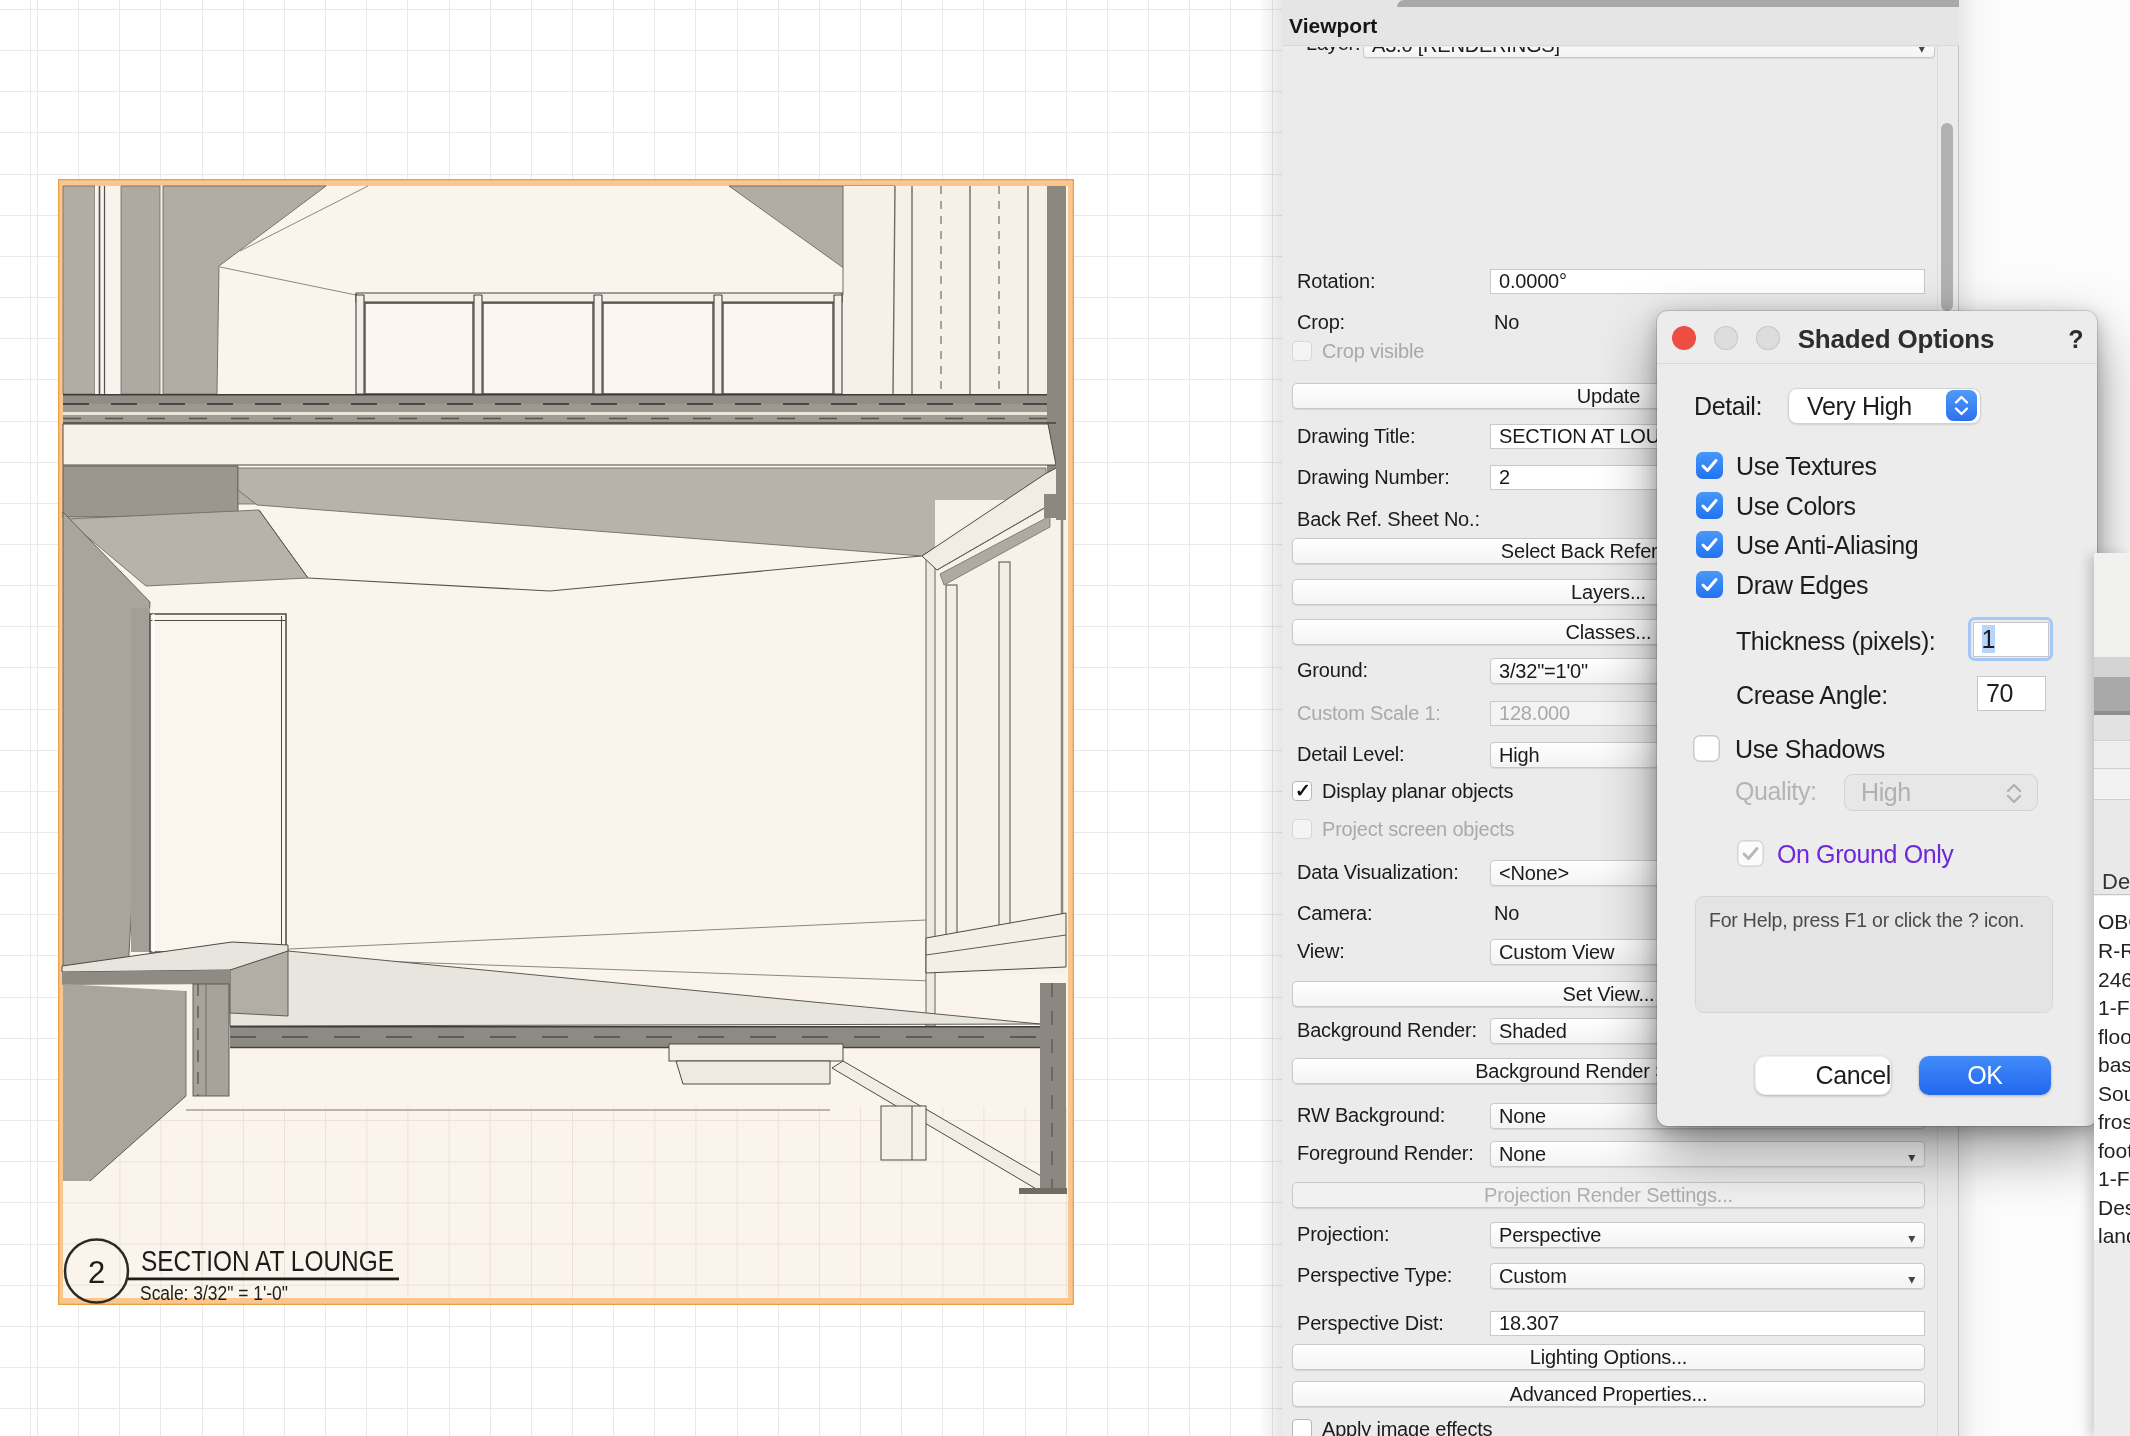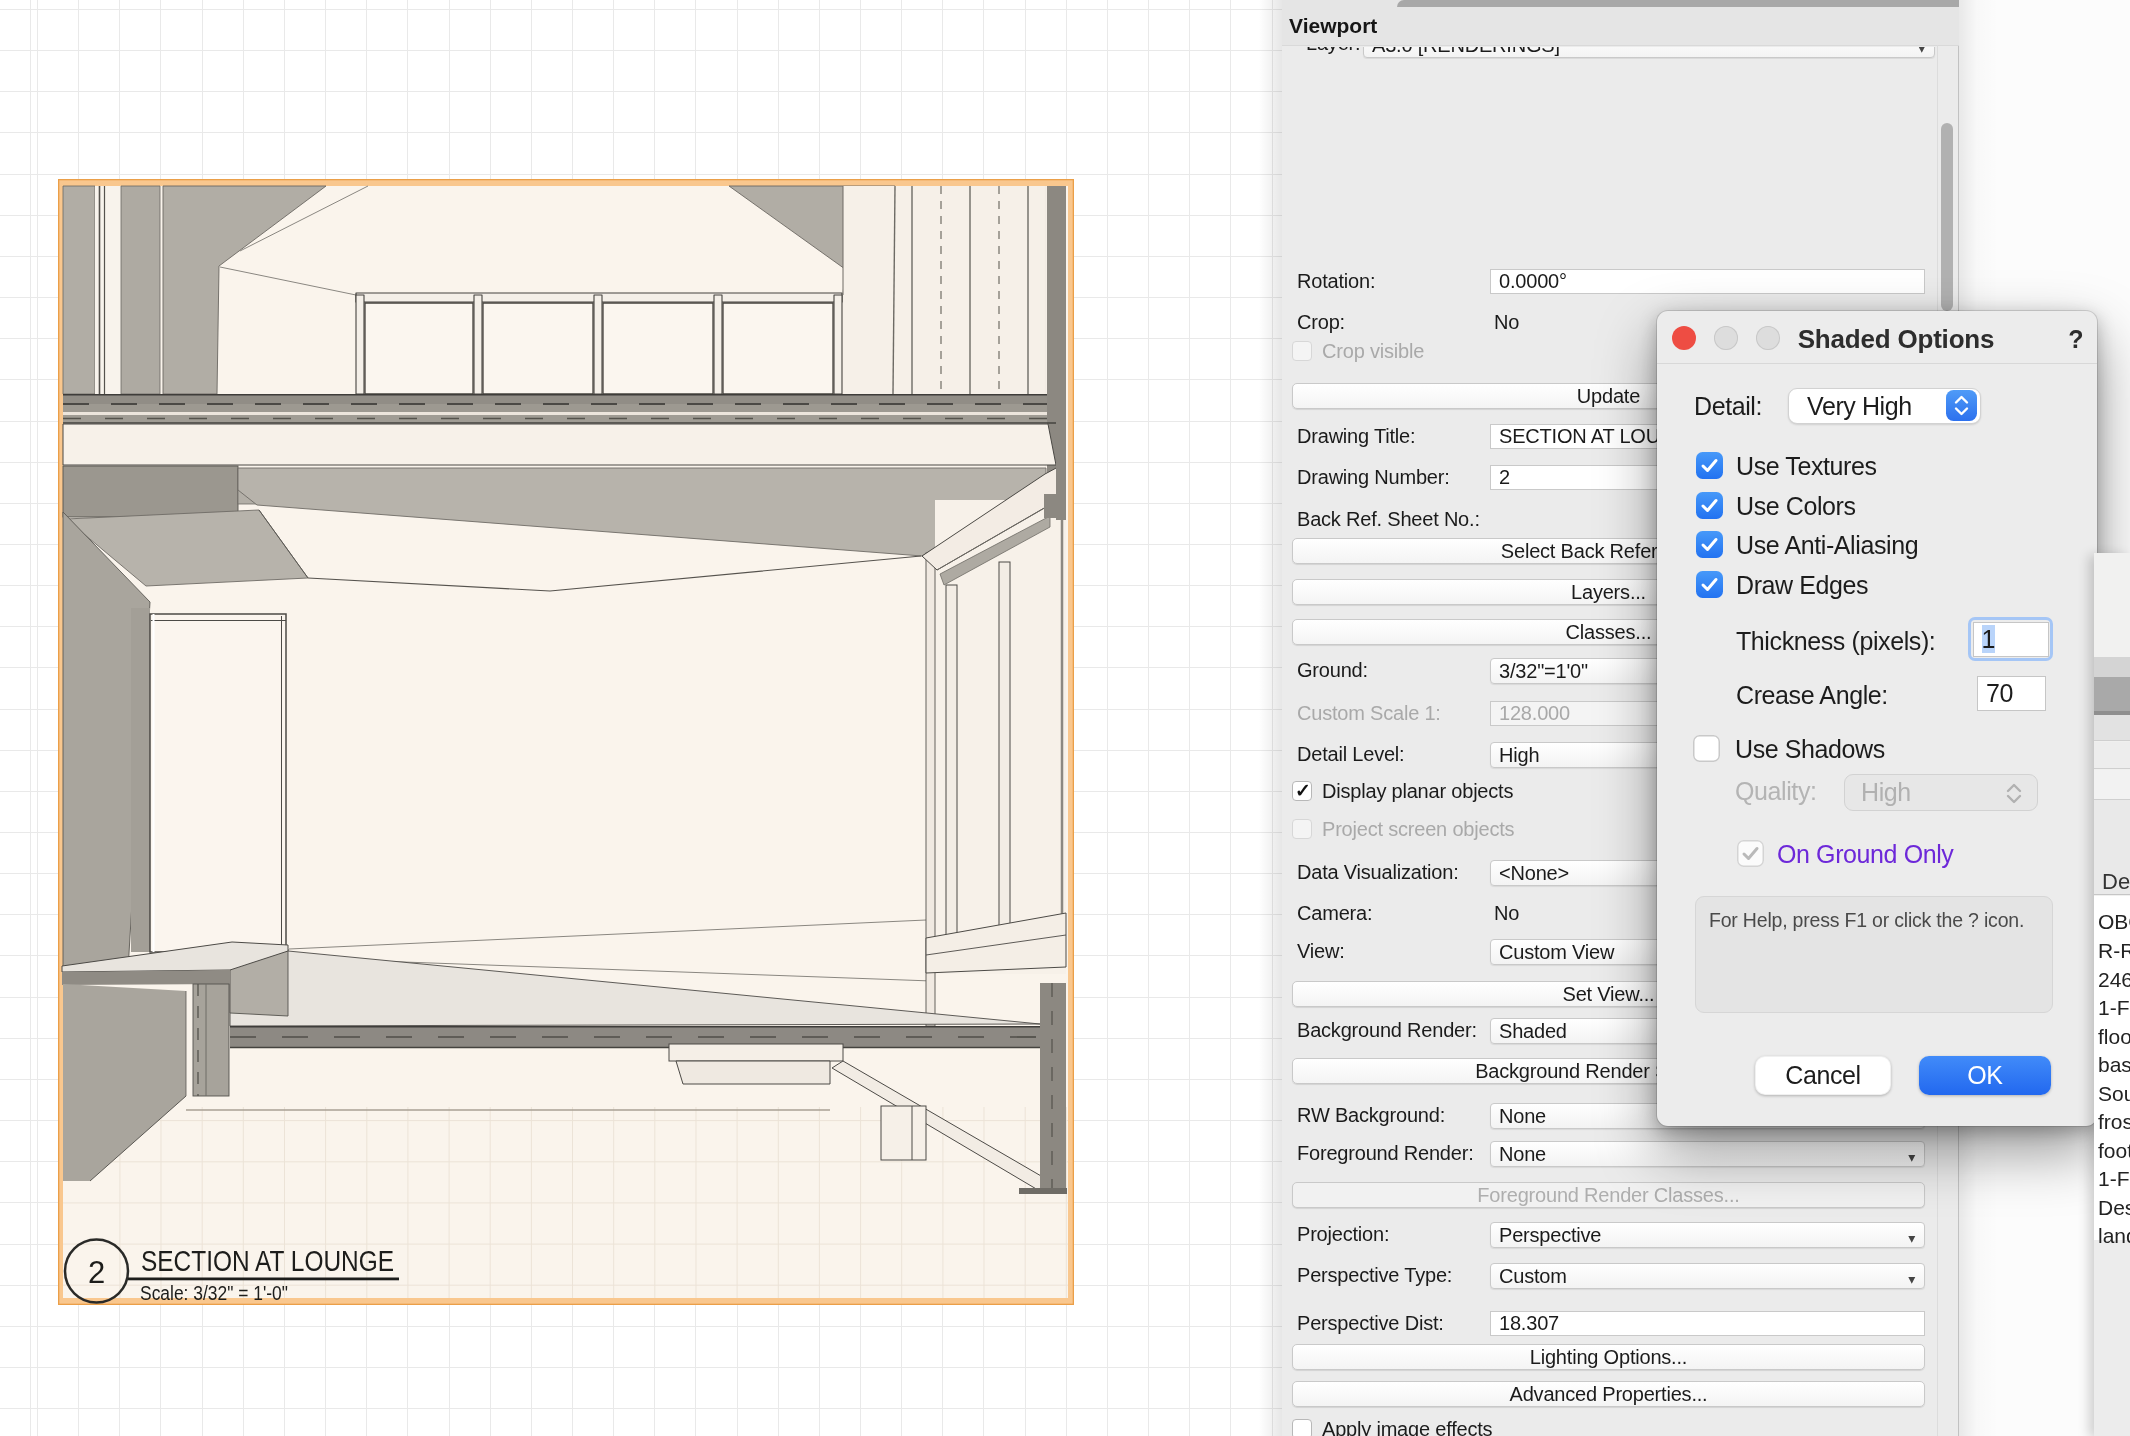--- a/index.html
+++ b/index.html
@@ -284,21 +284,21 @@
     <div class="lbl" style="top:939px;">View:</div>
       <div class="popup" style="top:939px;">Custom View</div>
     <div class="btn" style="top:981px;">Set View...</div>
     <div class="lbl" style="top:1018px;">Background Render:</div>
       <div class="popup" style="top:1018px;">Shaded</div>
     <div class="btn" style="top:1058px;">Background Render Settings...</div>
     <div class="lbl" style="top:1103px;">RW Background:</div>
       <div class="popup" style="top:1103px;">None</div>
     <div class="lbl" style="top:1141px;">Foreground Render:</div>
       <div class="popup" style="top:1141px;">None<span class="chev">▾</span></div>
-    <div class="btn disabled" style="top:1182px;">Foreground Render Classes...</div>
+    <div class="btn disabled" style="top:1182px;">Projection Render Settings...</div>
     <div class="lbl" style="top:1222px;">Projection:</div>
       <div class="popup" style="top:1222px;">Perspective<span class="chev">▾</span></div>
     <div class="lbl" style="top:1263px;">Perspective Type:</div>
       <div class="popup" style="top:1263px;">Custom<span class="chev">▾</span></div>
     <div class="lbl" style="top:1311px;">Perspective Dist:</div>
       <div class="field" style="top:1311px;">18.307</div>
     <div class="btn" style="top:1344px;">Lighting Options...</div>
     <div class="btn" style="top:1381px;">Advanced Properties...</div>
     <div class="cb" style="top:1419px;"></div>
       <div class="cblbl" style="top:1419px;">Apply image effects</div>
@@ -365,21 +365,21 @@
     </div>
     <div class="dcb dison" style="left:80px;top:529px;">
         <svg width="27" height="27">
           <path d="M7,14 L11.5,18.5 L20,8.5" fill="none" stroke="#b9b9b9" stroke-width="3" stroke-linecap="round" stroke-linejoin="round"></path>
         </svg>
       </div>
     <div class="dlbl" style="left:120px;top:529px;color:#6d28d9;">On Ground Only</div>
 
     <div style="position:absolute;left:38px;top:585px;width:358px;height:117px;background:#e4e4e4;border:1px solid #d6d6d6;border-radius:9px;font-size:19.5px;color:#4a4a4a;padding:12px 0 0 13px;letter-spacing:-0.2px;">For Help, press F1 or click the ? icon.</div>
 
-    <div style="position:absolute;left:98px;top:745px;width:136px;height:39px;background:#fff;border-radius:10px;box-shadow:0 1px 3px rgba(0,0,0,0.25), inset 0 0 0 1px rgba(0,0,0,0.06);text-align:center;line-height:39px;">Cancel</div>
+    <div style="position:absolute;left:98px;top:745px;width:136px;height:39px;background:#fff;border-radius:10px;box-shadow:0 1px 3px rgba(0,0,0,0.25), inset 0 0 0 1px rgba(0,0,0,0.06);text-align:right;line-height:39px;">Cancel</div>
     <div style="position:absolute;left:262px;top:745px;width:132px;height:39px;background:linear-gradient(#418bf9,#2268ef);border-radius:10px;box-shadow:0 1px 3px rgba(0,0,0,0.25);text-align:center;line-height:39px;color:#fff;">OK</div>
   </div>
 
   <div id="mini">
     <div style="top:0;height:104px;background:#f1f1f0;"></div>
     <div style="top:104px;height:20px;background:#d4d4d4;"></div>
     <div style="top:124px;height:34px;background:#a9a9a9;"></div>
     <div style="top:158px;height:4px;background:#8f8f8f;"></div>
     <div style="top:162px;height:26px;background:#e2e2e2;border-bottom:1px solid #cfcfcf;"></div>
     <div style="top:189px;height:27px;background:#ededed;border-bottom:1px solid #cfcfcf;"></div>

